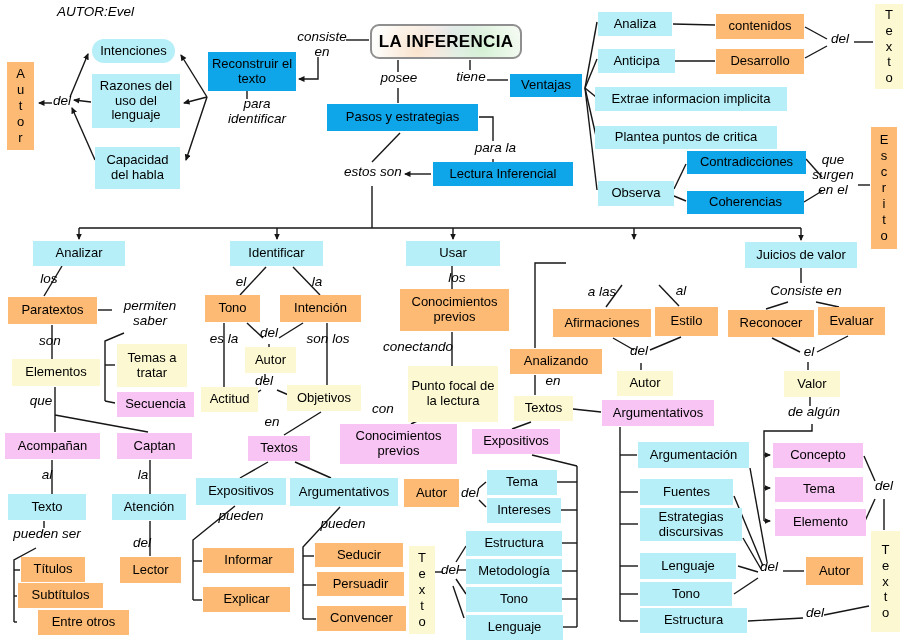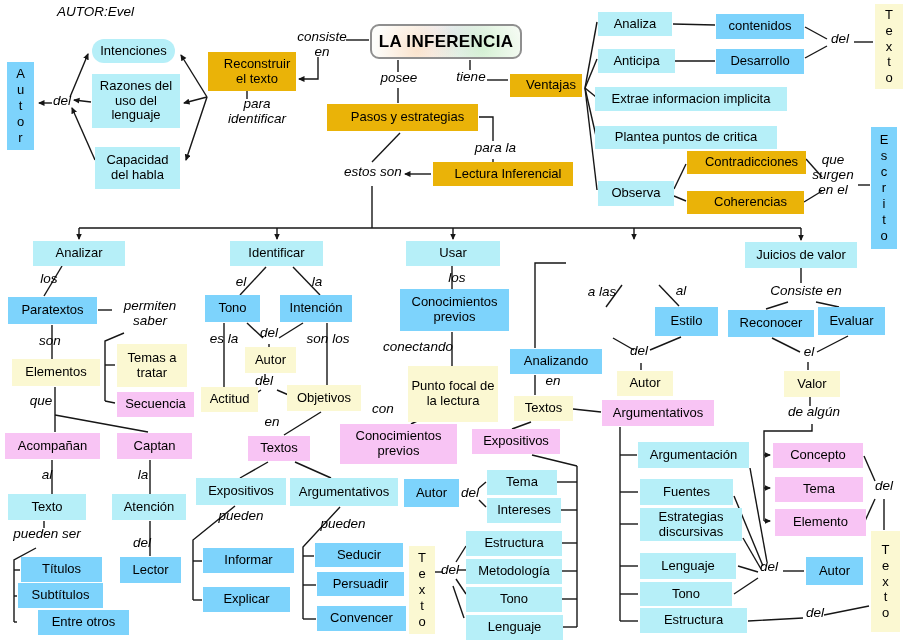--- a/index.html
+++ b/index.html
@@ -2,22 +2,22 @@
 <html><head>
 <meta charset="utf-8">
 <style>
   html,body{margin:0;padding:0;background:#ffffff;}
   #map{position:relative;width:905px;height:640px;background:#ffffff;overflow:hidden;
        font-family:"Liberation Sans","DejaVu Sans",sans-serif;}
   #edges{position:absolute;left:0;top:0;z-index:1;}
   .node{position:absolute;z-index:2;display:flex;align-items:center;justify-content:center;
         text-align:center;font-size:13px;line-height:1.12;color:#000;padding:1px 2px;box-sizing:border-box;}
   .node.c{background:#b6eff8;}
-  .node.g{background:#7dd3fc;}
-  .node.s{background:#eab308;padding-left:12px;}
+  .node.g{background:#fdba74;}
+  .node.s{background:#0ea5e9;}
   .node.y{background:#fbf8d2;}
   .node.m{background:#f8c4f4;}
   .node.t{background:
       radial-gradient(circle at 30% 80%, rgba(245,180,120,.35), rgba(255,255,255,0) 40%),
       radial-gradient(circle at 75% 75%, rgba(140,220,140,.35), rgba(255,255,255,0) 45%),
       radial-gradient(circle at 55% 20%, rgba(180,180,220,.25), rgba(255,255,255,0) 50%),
       #fdfdfb;
       border:2px solid #8f8f8f;border-radius:9px;
       font-weight:bold;font-size:17px;letter-spacing:.3px;}
   .node.vert{white-space:pre-line;line-height:1.22;}
@@ -207,26 +207,26 @@
     <div class="node c" style="left: 406px; top: 241px; width: 94px; height: 25px;">Usar</div>
     <div class="node c" style="left: 745px; top: 242px; width: 112px; height: 26px;">Juicios de valor</div>
     <div class="node g" style="left: 8px; top: 297px; width: 89px; height: 27px;">Paratextos</div>
     <div class="node y" style="left: 12px; top: 359px; width: 88px; height: 27px;">Elementos</div>
     <div class="node y" style="left: 117px; top: 344px; width: 70px; height: 43px;">Temas a tratar</div>
     <div class="node m" style="left: 117px; top: 392px; width: 77px; height: 25px;">Secuencia</div>
     <div class="node m" style="left: 5px; top: 433px; width: 95px; height: 26px;">Acompañan</div>
     <div class="node m" style="left: 117px; top: 433px; width: 75px; height: 26px;">Captan</div>
     <div class="node c" style="left: 8px; top: 494px; width: 78px; height: 26px;">Texto</div>
     <div class="node c" style="left: 112px; top: 494px; width: 74px; height: 26px;">Atención</div>
-    <div class="node g" style="left: 21px; top: 557px; width: 81px; height: 25px;">Títulos</div>
+    <div class="node g" style="left: 21px; top: 557px; width: 64px; height: 25px;">Títulos</div>
     <div class="node g" style="left: 18px; top: 583px; width: 85px; height: 25px;">Subtítulos</div>
     <div class="node g" style="left: 18px; top: 610px; width: 91px; height: 25px; margin-left: 20px;">Entre otros</div>
     <div class="node g" style="left: 120px; top: 557px; width: 61px; height: 26px;">Lector</div>
     <div class="node g" style="left: 205px; top: 295px; width: 55px; height: 27px;">Tono</div>
-    <div class="node g" style="left: 280px; top: 295px; width: 72px; height: 27px;">Intención</div>
+    <div class="node g" style="left: 280px; top: 295px; width: 81px; height: 27px;">Intención</div>
     <div class="node y" style="left: 245px; top: 347px; width: 51px; height: 26px;">Autor</div>
     <div class="node y" style="left: 201px; top: 387px; width: 57px; height: 25px;">Actitud</div>
     <div class="node y" style="left: 287px; top: 385px; width: 74px; height: 26px;">Objetivos</div>
     <div class="node m" style="left: 248px; top: 436px; width: 62px; height: 25px;">Textos</div>
     <div class="node c" style="left: 196px; top: 478px; width: 90px; height: 27px;">Expositivos</div>
     <div class="node c" style="left: 290px; top: 478px; width: 108px; height: 28px;">Argumentativos</div>
     <div class="node g" style="left: 203px; top: 548px; width: 91px; height: 25px;">Informar</div>
     <div class="node g" style="left: 203px; top: 587px; width: 87px; height: 25px;">Explicar</div>
     <div class="node g" style="left: 315px; top: 543px; width: 88px; height: 24px;">Seducir</div>
     <div class="node g" style="left: 317px; top: 572px; width: 87px; height: 24px;">Persuadir</div>
@@ -239,20 +239,21 @@
     <div class="node c" style="left: 487px; top: 498px; width: 74px; height: 25px;">Intereses</div>
     <div class="node c" style="left: 466px; top: 531px; width: 96px; height: 25px;">Estructura</div>
     <div class="node c" style="left: 466px; top: 559px; width: 96px; height: 25px;">Metodología</div>
     <div class="node c" style="left: 466px; top: 587px; width: 96px; height: 25px;">Tono</div>
     <div class="node c" style="left: 466px; top: 615px; width: 97px; height: 25px;">Lenguaje</div>
     <div class="node y vert" style="left: 409px; top: 546px; width: 26px; height: 88px;">T
 e
 x
 t
 o</div>
+    <div class="node g" style="left: 553px; top: 309px; width: 98px; height: 28px;">Afirmaciones</div>
     <div class="node g" style="left: 655px; top: 307px; width: 63px; height: 29px;">Estilo</div>
     <div class="node g" style="left: 510px; top: 349px; width: 92px; height: 25px;">Analizando</div>
     <div class="node y" style="left: 617px; top: 371px; width: 56px; height: 25px;">Autor</div>
     <div class="node y" style="left: 514px; top: 396px; width: 59px; height: 25px;">Textos</div>
     <div class="node m" style="left: 602px; top: 400px; width: 112px; height: 26px;">Argumentativos</div>
     <div class="node m" style="left: 472px; top: 429px; width: 88px; height: 25px;">Expositivos</div>
     <div class="node c" style="left: 638px; top: 442px; width: 111px; height: 26px;">Argumentación</div>
     <div class="node c" style="left: 640px; top: 479px; width: 93px; height: 26px;">Fuentes</div>
     <div class="node c" style="left: 640px; top: 508px; width: 102px; height: 33px;">Estrategias discursivas</div>
     <div class="node c" style="left: 640px; top: 553px; width: 96px; height: 26px;">Lenguaje</div>

